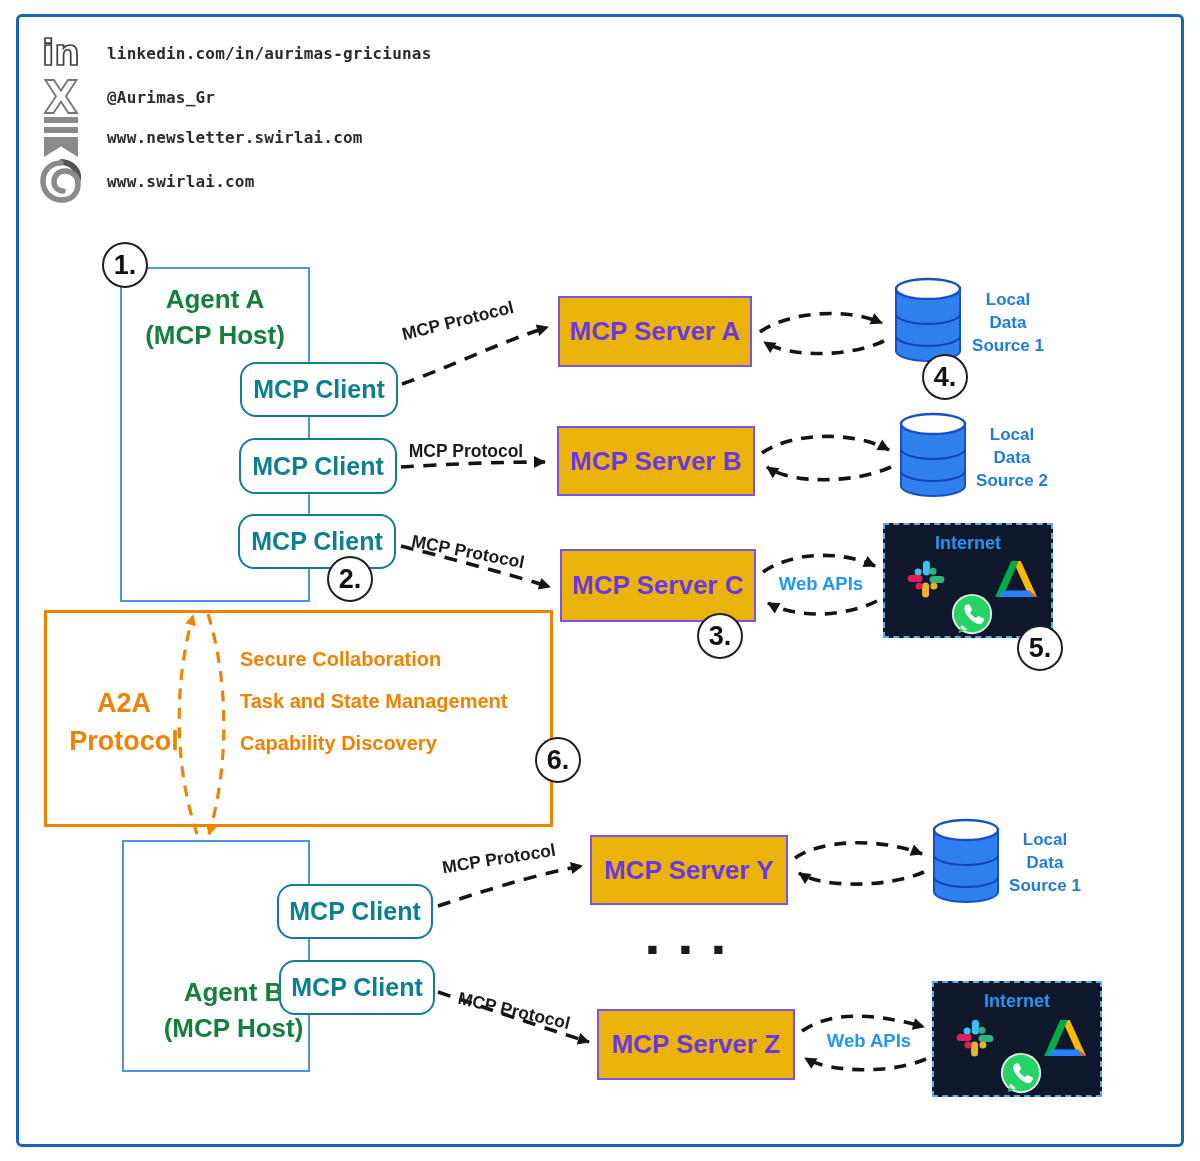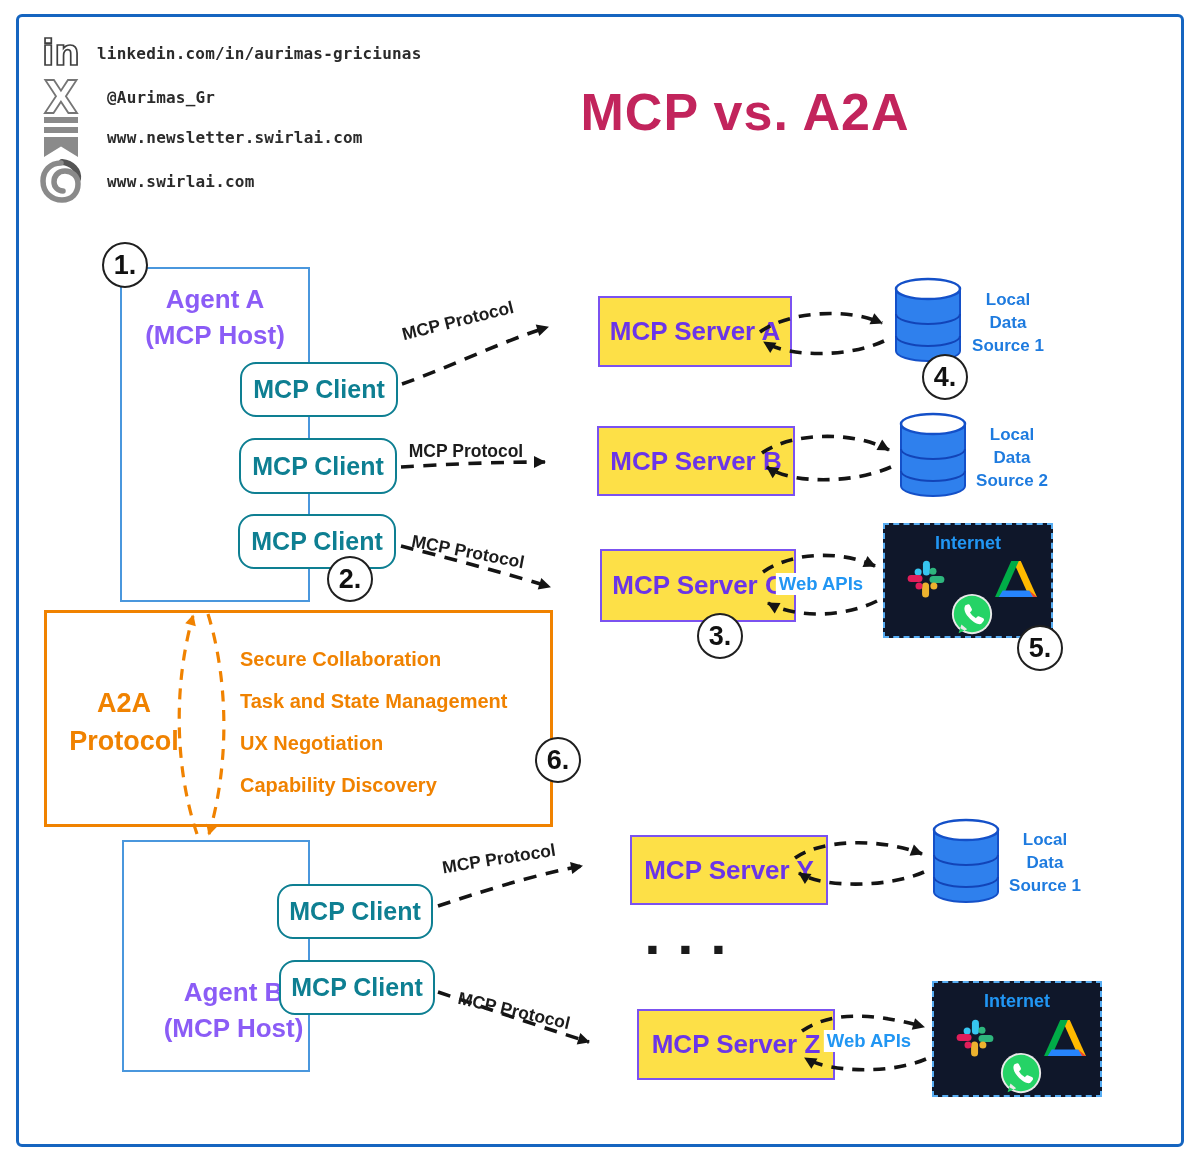--- a/index.html
+++ b/index.html
@@ -11,28 +11,28 @@
   
   .social-row { position:absolute; left:35px; display:flex; align-items:center; gap:20px; height:46px; z-index:2; }
   .social-icon { width:52px; display:flex; justify-content:center; align-items:center; }
   .social-text { font-family:"DejaVu Sans Mono", monospace; font-size:16px; color:#2b2b2b; font-weight:700; letter-spacing:0.2px; }
 
   .page-title { position:absolute; left:455px; top:82px; width:580px; text-align:center;
                 font-size:52px; font-weight:700; color:#C2245C; letter-spacing:1px; z-index:2; }
 
   
   .agent-box { position:absolute; border:2px solid #4a97dd; background:#ffffff; z-index:2; }
-  .agent-label { position:absolute; width:100%; text-align:center; color:#8b5cf6;
+  .agent-label { position:absolute; width:100%; text-align:center; color:#15803d;
                  font-size:26px; font-weight:700; line-height:36px; }
   .client-box { position:absolute; background:#ffffff; border:2.5px solid #0E7F92; border-radius:16px;
                 display:flex; align-items:center; justify-content:center; color:#0E7F92;
                 font-size:25px; font-weight:700; z-index:3; }
-  .server-box { position:absolute; background:#fde047; border:2px solid #7B52F0;
+  .server-box { position:absolute; background:#eab308; border:2px solid #7B52F0;
                 display:flex; align-items:center; justify-content:center; color:#6B35E8;
-                font-size:26px; font-weight:600; z-index:2;margin-left:40px; }
+                font-size:26px; font-weight:600; z-index:2; }
   .a2a-box { position:absolute; left:44px; top:610px; width:509px; height:217px;
              border:3.5px solid #F08200; background:#ffffff; z-index:2; }
   .a2a-title { position:absolute; left:54px; top:684px; width:140px; text-align:center;
                color:#F08200; font-size:27px; font-weight:700; line-height:38px; z-index:4; }
   .a2a-features { position:absolute; left:240px; top:638px; width:310px; text-align:left;
                   color:#F08200; font-size:20px; font-weight:700; line-height:42px; z-index:4; }
   .net-box { position:absolute; border:2px dashed #56ACF2; background:#0f172a; z-index:2; }
   .net-label { position:absolute; top:8px; width:100%; text-align:center; color:#2196F3;
                font-size:18px; font-weight:700; }
   .ds-label { position:absolute; text-align:center; color:#1E7BDF; font-size:17px;
@@ -48,21 +48,21 @@
           font-size:17px; letter-spacing:9px; color:#1a1a1a; z-index:2; }
   .arrows { position:absolute; left:0; top:0; z-index:3; pointer-events:none; }
   .icon-abs { position:absolute; }
 </style>
 </head>
 <body>
 
 <div class="canvas">
   <div class="frame"></div>
 
-  <div class="social-row" style="top:30px;gap:10px;">
+  <div class="social-row" style="top:30px;">
     <span class="social-icon">
       <svg width="46" height="44" viewBox="0 0 46 44">
           <text x="23" y="34" text-anchor="middle" font-family="DejaVu Sans, sans-serif" font-size="36" font-weight="bold" fill="none" stroke="#3f3f3f" stroke-width="1.7">in</text>
         </svg>
     </span>
     <span class="social-text">linkedin.com/in/aurimas-griciunas</span>
   </div>
   <div class="social-row" style="top:74px;">
     <span class="social-icon">
       <svg width="44" height="44" viewBox="0 0 44 44">
@@ -84,21 +84,20 @@
   <div class="social-row" style="top:158px;align-items:center;">
     <span class="social-icon">
       <svg width="48" height="48" viewBox="0 0 48 48">
         <path d="M25 5 C35 6 42 13 41 22" stroke="#555" stroke-width="6" fill="none" stroke-linecap="round"></path>
         <path d="M24 6 C13 6 6 14 6 24 C6 36 15 43 25 43 C35 43 41 36 41 27 C41 19 35 14 28 14 C21 14 17 19 17 25 C17 30 21 34 26 34" stroke="#8a8a8a" stroke-width="5.5" fill="none" stroke-linecap="round"></path>
       </svg>
     </span>
     <span class="social-text">www.swirlai.com</span>
   </div>
 
-  <h1 class="page-title">MCP vs. A2A</h1>
 
   <svg class="arrows" width="1200" height="1161" viewBox="0 0 1200 1161">
     <defs>
       <marker id="ah" markerUnits="userSpaceOnUse" markerWidth="18" markerHeight="18" refX="13" refY="9" orient="auto">
         <path d="M2,3 L14,9 L2,15 Z" fill="#141414"></path>
       </marker>
       <marker id="aho" markerUnits="userSpaceOnUse" markerWidth="16" markerHeight="16" refX="11" refY="8" orient="auto">
         <path d="M2,2.5 L12.5,8 L2,13.5 Z" fill="#F08200"></path>
       </marker>
     </defs>
@@ -191,21 +190,20 @@
   </div>
 
   <div class="a2a-box"></div>
   <div class="a2a-title">
     <div>A2A</div>
     <div>Protocol</div>
   </div>
   <div class="a2a-features">
     <div>Secure Collaboration</div>
     <div>Task and State Management</div>
-    <div>UX Negotiation</div>
     <div>Capability Discovery</div>
   </div>
 
   <div class="agent-box" style="left:122px; top:840px; width:188px; height:232px;">
     <div class="agent-label" style="bottom:24px;padding-left:35px;">
       <div>Agent B</div>
       <div>(MCP Host)</div>
     </div>
   </div>
   <div class="client-box" style="left:277px; top:884px; width:156px; height:55px;">MCP Client</div>

